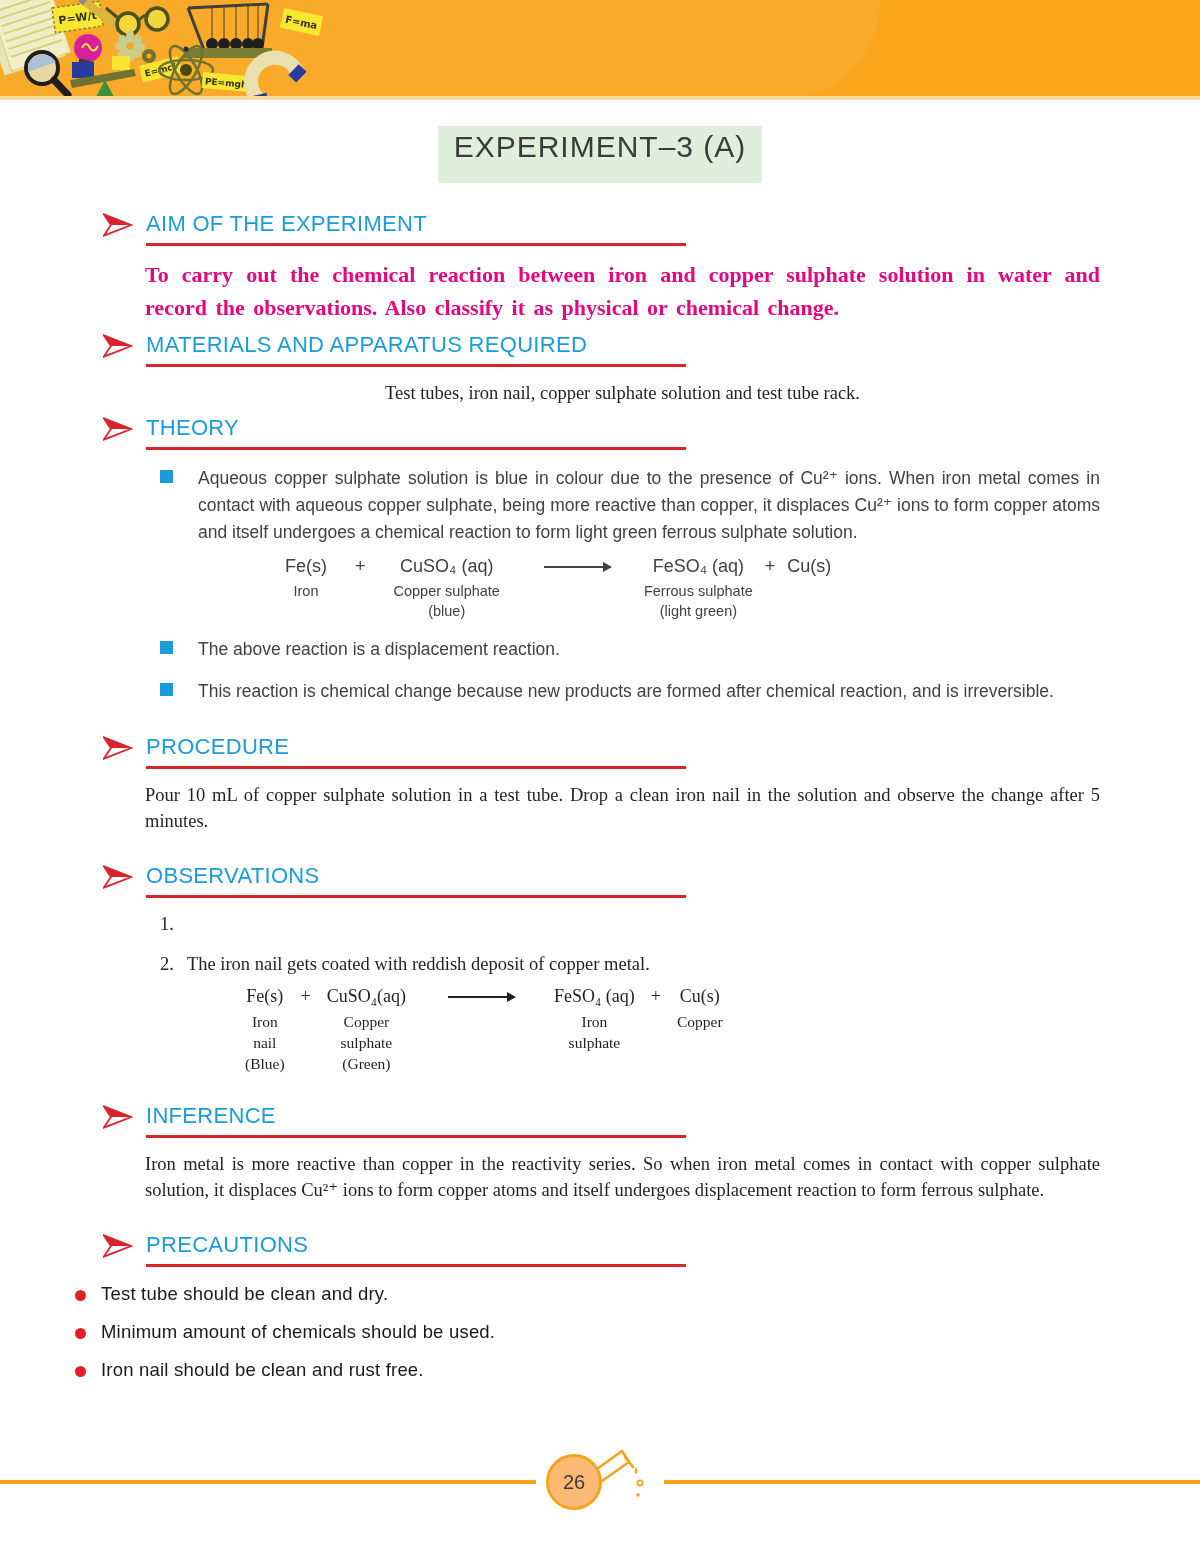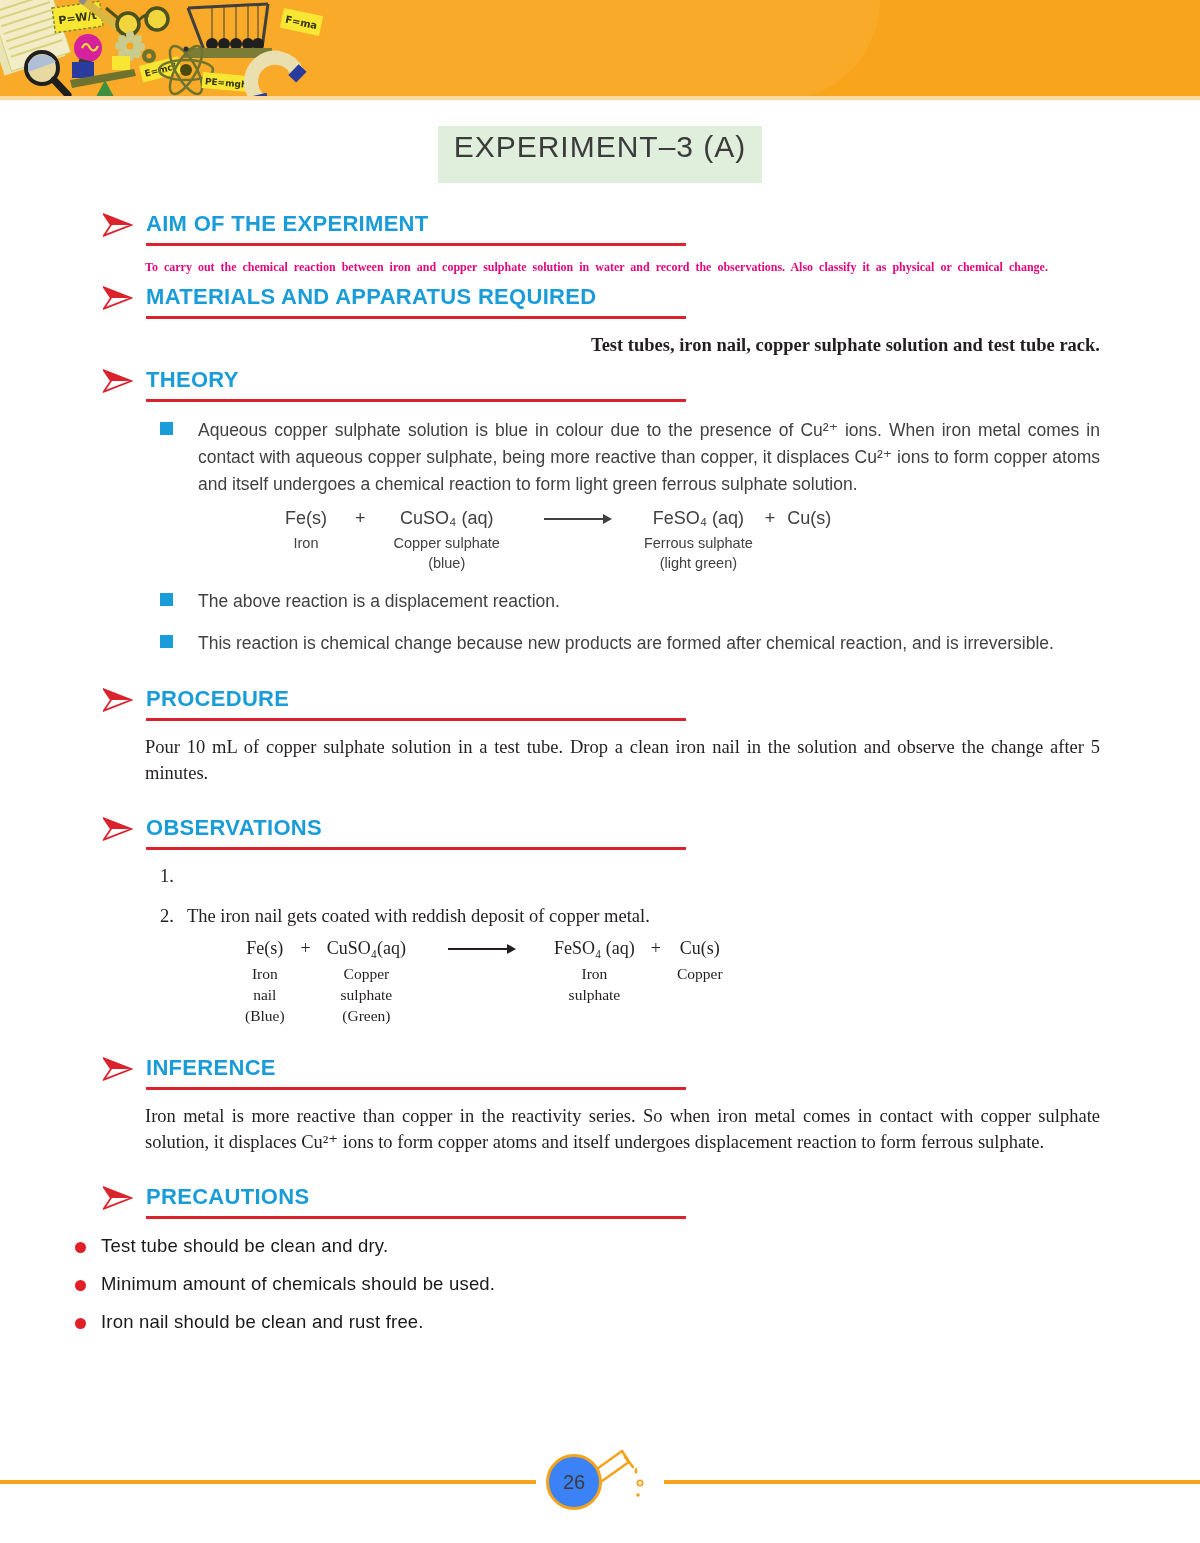--- a/index.html
+++ b/index.html
@@ -46,36 +46,36 @@
   
   .sec-head{
     display:flex;
     align-items:flex-start;
     padding-left:103px;
     gap:13px;
   }
   .sec-arrow{ width:30px;height:24px;flex:none;margin-top:2px; }
   .sec-title{
     color:#1A9CD8;
-    font-weight:bold;
+    font-weight:normal;
     font-size:22px;
     letter-spacing:0.3px;
   }
   .sec-rule{
     width:540px;height:3px;background:#D9232D;margin-top:6px;
   }
 
   
   .body-block{ padding:0 100px 0 145px; }
   .serif{ font-family:"Liberation Serif","DejaVu Serif",serif; }
   .aim-body{
     margin-top:12px;
     color:#E2077E;
     font-weight:bold;
-    font-size:12px;
+    font-size:22px;
     line-height:1.5;
     text-align:justify;
     word-spacing:3px;
   }
   .plain-body{
     margin-top:13px;
     color:#231F20;
     font-size:18.5px;
     line-height:1.45;
     text-align:justify;
@@ -178,21 +178,21 @@
     align-items:center;
     height:60px;
   }
   .f-line{ height:4px;background:#F5A31C;flex:1; }
   .f-line.left{ margin-right:10px; }
   .f-line.right{ margin-left:6px; }
   .page-badge{
     width:50px;height:50px;
     border:3px solid #F5A31C;
     border-radius:50%;
-    background:#3b82f6;
+    background:#fdba74;
     display:flex;align-items:center;justify-content:center;
     font-size:20px;color:#3b3b3b;
     flex:none;
     z-index:2;
   }
   .flask{ flex:none;margin-left:-10px;margin-top:-16px; }
 </style>
 </head>
 <body>
 
@@ -343,21 +343,21 @@
     <div class="sec-head">
       <svg class="sec-arrow" viewBox="0 0 34 26">
         <polygon points="1,1 32,13 1,25 9,13" fill="#ffffff" stroke="#D9232D" stroke-width="2"></polygon>
         <polygon points="1,1 32,13 9,13" fill="#D9232D"></polygon>
       </svg>
       <div>
         <div class="sec-title">MATERIALS AND APPARATUS REQUIRED</div>
         <div class="sec-rule"></div>
       </div>
     </div>
-    <div class="body-block serif plain-body" style="text-align:right;font-weight:bold;">Test tubes, iron nail, copper sulphate solution and test tube rack.</div>
+    <div class="body-block serif plain-body" style="text-align:center;">Test tubes, iron nail, copper sulphate solution and test tube rack.</div>
   </div>
 
   <div class="section mt-md">
     <div class="sec-head">
       <svg class="sec-arrow" viewBox="0 0 34 26">
         <polygon points="1,1 32,13 1,25 9,13" fill="#ffffff" stroke="#D9232D" stroke-width="2"></polygon>
         <polygon points="1,1 32,13 9,13" fill="#D9232D"></polygon>
       </svg>
       <div>
         <div class="sec-title">THEORY</div>

